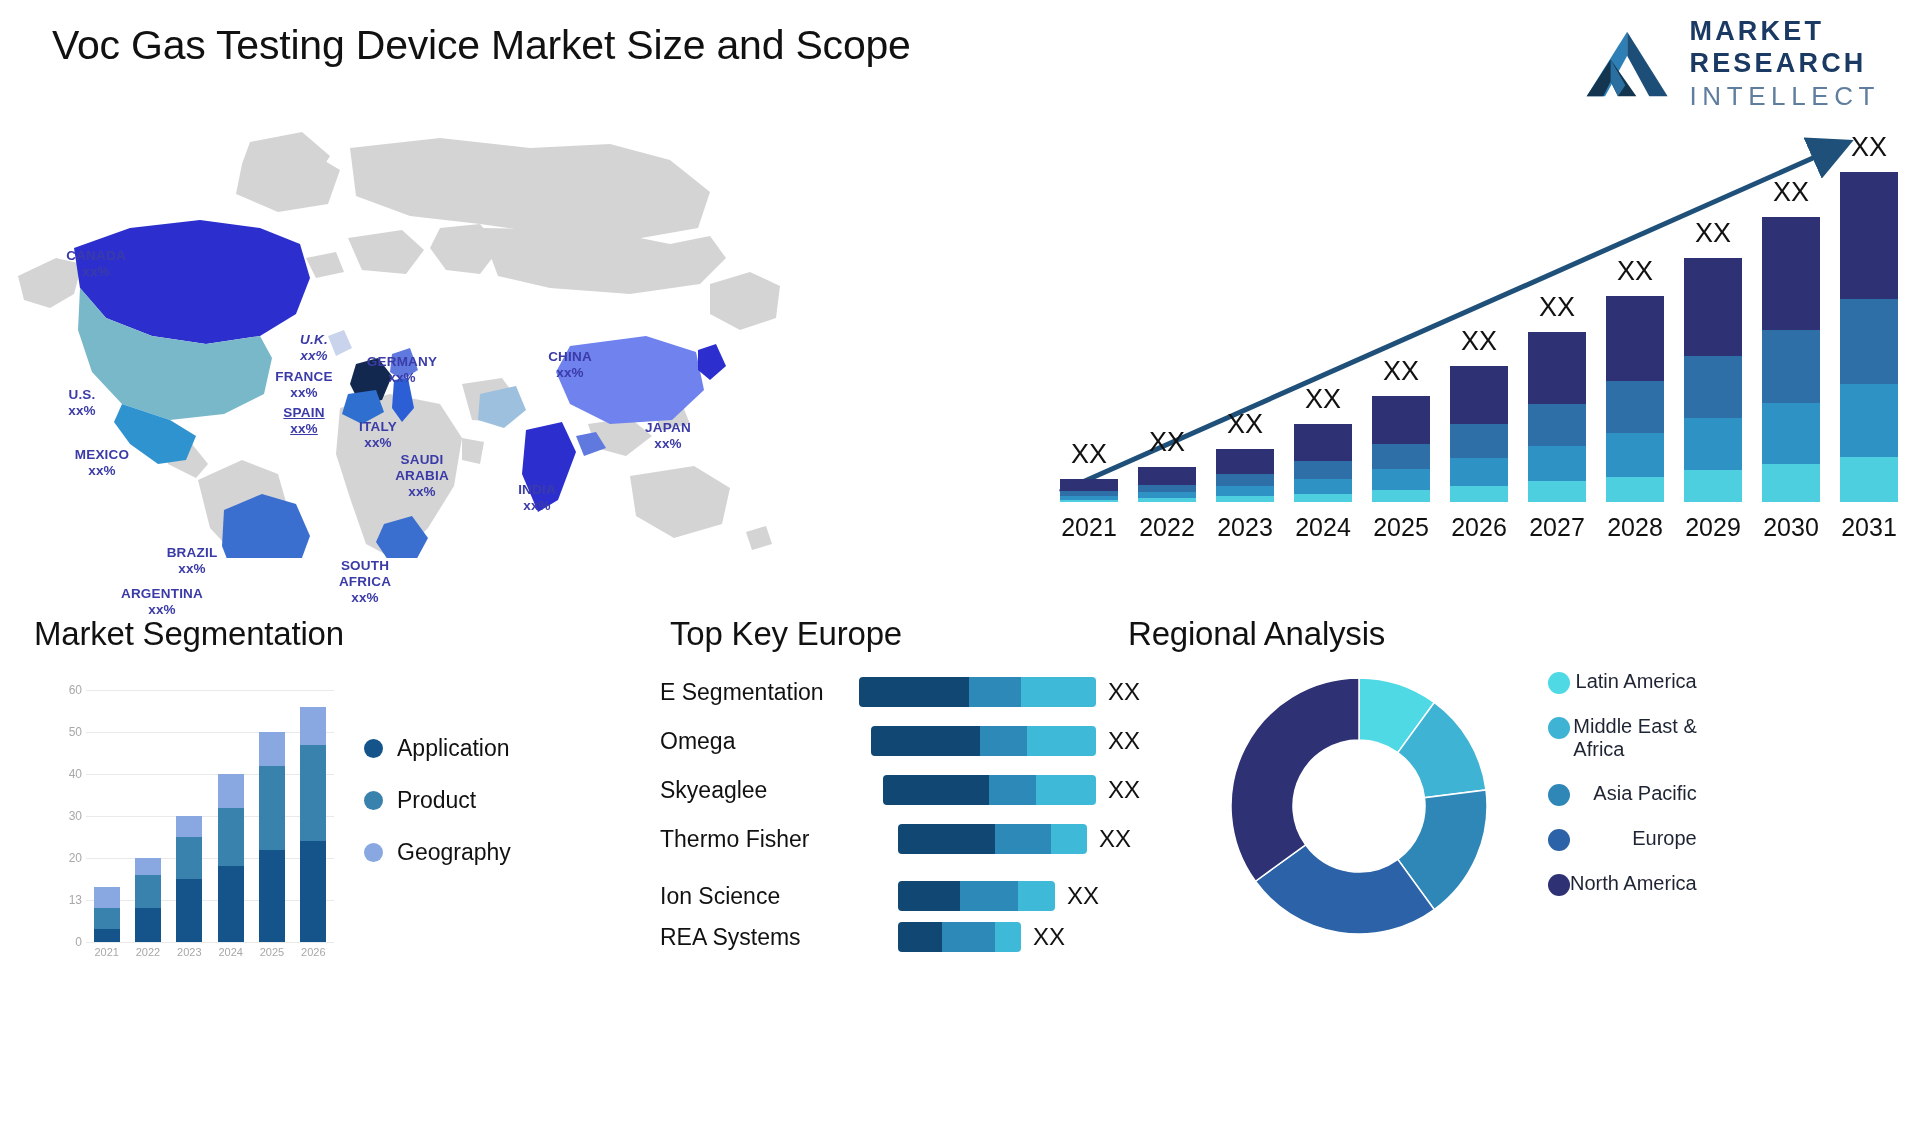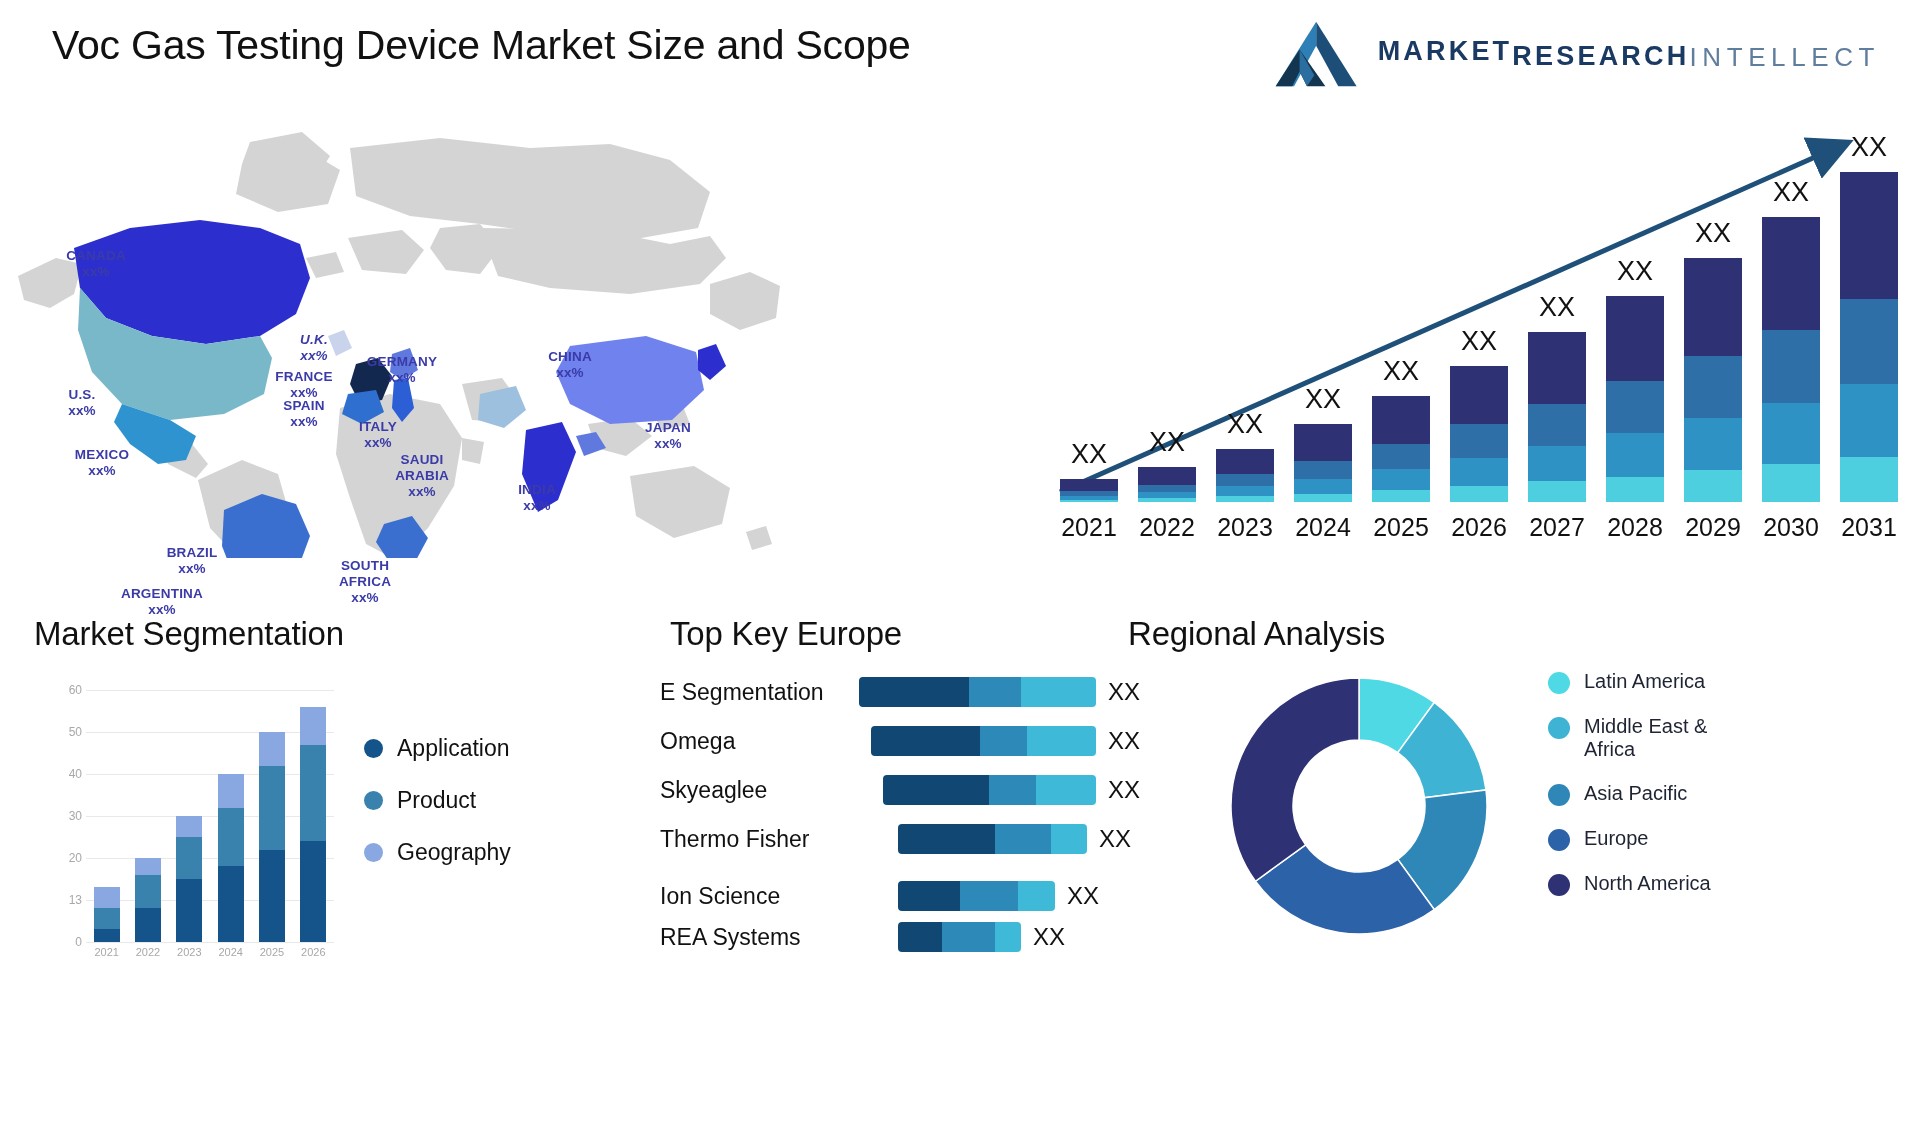--- a/index.html
+++ b/index.html
@@ -11,21 +11,21 @@
   .page{position:relative;width:1920px;height:1146px;}
 
   
   #page-title{
     position:absolute;left:52px;top:22px;
     font-size:41px;font-weight:400;letter-spacing:-.2px;color:#111;
     font-family:"Liberation Sans",sans-serif;white-space:nowrap;
   }
   #logo{position:absolute;right:40px;top:18px;display:flex;align-items:center;gap:14px;}
   #logo .mark{width:92px;height:72px;}
-  #logo .words{display:flex;flex-direction:row;line-height:1;}
+  #logo .words{display:flex;flex-direction:column;line-height:1;}
   #logo .w1,#logo .w2{font-size:27px;font-weight:bold;letter-spacing:3.2px;color:#1b3a63;}
   #logo .w2{margin-top:5px;}
   #logo .w3{font-size:26px;font-weight:400;letter-spacing:5.6px;color:#5f7d9c;margin-top:6px;}
 
   
   #map-panel{position:absolute;left:10px;top:108px;width:800px;height:450px;}
   #map-panel svg{position:absolute;left:0;top:0;}
   .map-label{
     position:absolute;color:#3b3ba8;font-weight:bold;font-size:13.5px;
     line-height:1.18;text-align:center;white-space:pre-line;letter-spacing:.2px;
@@ -65,21 +65,21 @@
   .player-row{position:absolute;left:0;width:480px;height:30px;display:flex;align-items:center;}
   .player-name{width:230px;text-align:left;font-size:23px;color:#111;padding-right:8px;}
   .player-bar{height:30px;display:flex;border-radius:4px;overflow:hidden;}
   .pseg{height:100%;}
   .player-val{font-size:24px;color:#111;margin-left:12px;}
 
   
   #region-panel{position:absolute;left:1128px;top:615px;width:720px;height:330px;}
   #donut{position:absolute;left:100px;top:60px;}
   #region-legend{position:absolute;left:420px;top:55px;}
-  .reg-leg-row{display:flex;align-items:flex-start;gap:14px;margin-bottom:21px;}
+  .reg-leg-row{display:flex;align-items:flex-start;margin-bottom:21px;justify-content:space-between;}
   .reg-dot{width:22px;height:22px;border-radius:50%;flex:none;margin-top:2px;}
   .reg-leg-label{font-size:20px;color:#1e2433;line-height:1.15;max-width:175px;}
 
   
   #source{
     position:absolute;right:44px;bottom:18px;font-size:23px;color:#8a8a8a;
   }
 </style>
 </head>
 <body>
@@ -160,21 +160,21 @@
         <div class="map-label" style="left: 92px; top: 339px; width: 110px; margin-left: -55px;">MEXICO
 xx%</div>
         <div class="map-label" style="left: 182px; top: 437px; width: 110px; margin-left: -55px;">BRAZIL
 xx%</div>
         <div class="map-label" style="left: 152px; top: 478px; width: 110px; margin-left: -55px;">ARGENTINA
 xx%</div>
         <div class="map-label" style="left: 304px; top: 224px; width: 110px; margin-left: -55px; font-style: italic;">U.K.
 xx%</div>
         <div class="map-label" style="left: 294px; top: 261px; width: 110px; margin-left: -55px;">FRANCE
 xx%</div>
-        <div class="map-label" style="left: 294px; top: 290px; width: 110px; margin-left: -55px;">SPAIN
+        <div class="map-label" style="left: 294px; top: 297px; width: 110px; margin-left: -55px; text-decoration: underline;">SPAIN
 xx%</div>
         <div class="map-label" style="left: 392px; top: 246px; width: 110px; margin-left: -55px;">GERMANY
 xx%</div>
         <div class="map-label" style="left: 368px; top: 311px; width: 110px; margin-left: -55px;">ITALY
 xx%</div>
         <div class="map-label" style="left: 412px; top: 344px; width: 110px; margin-left: -55px;">SAUDI
 ARABIA
 xx%</div>
         <div class="map-label" style="left: 355px; top: 450px; width: 110px; margin-left: -55px;">SOUTH
 AFRICA

